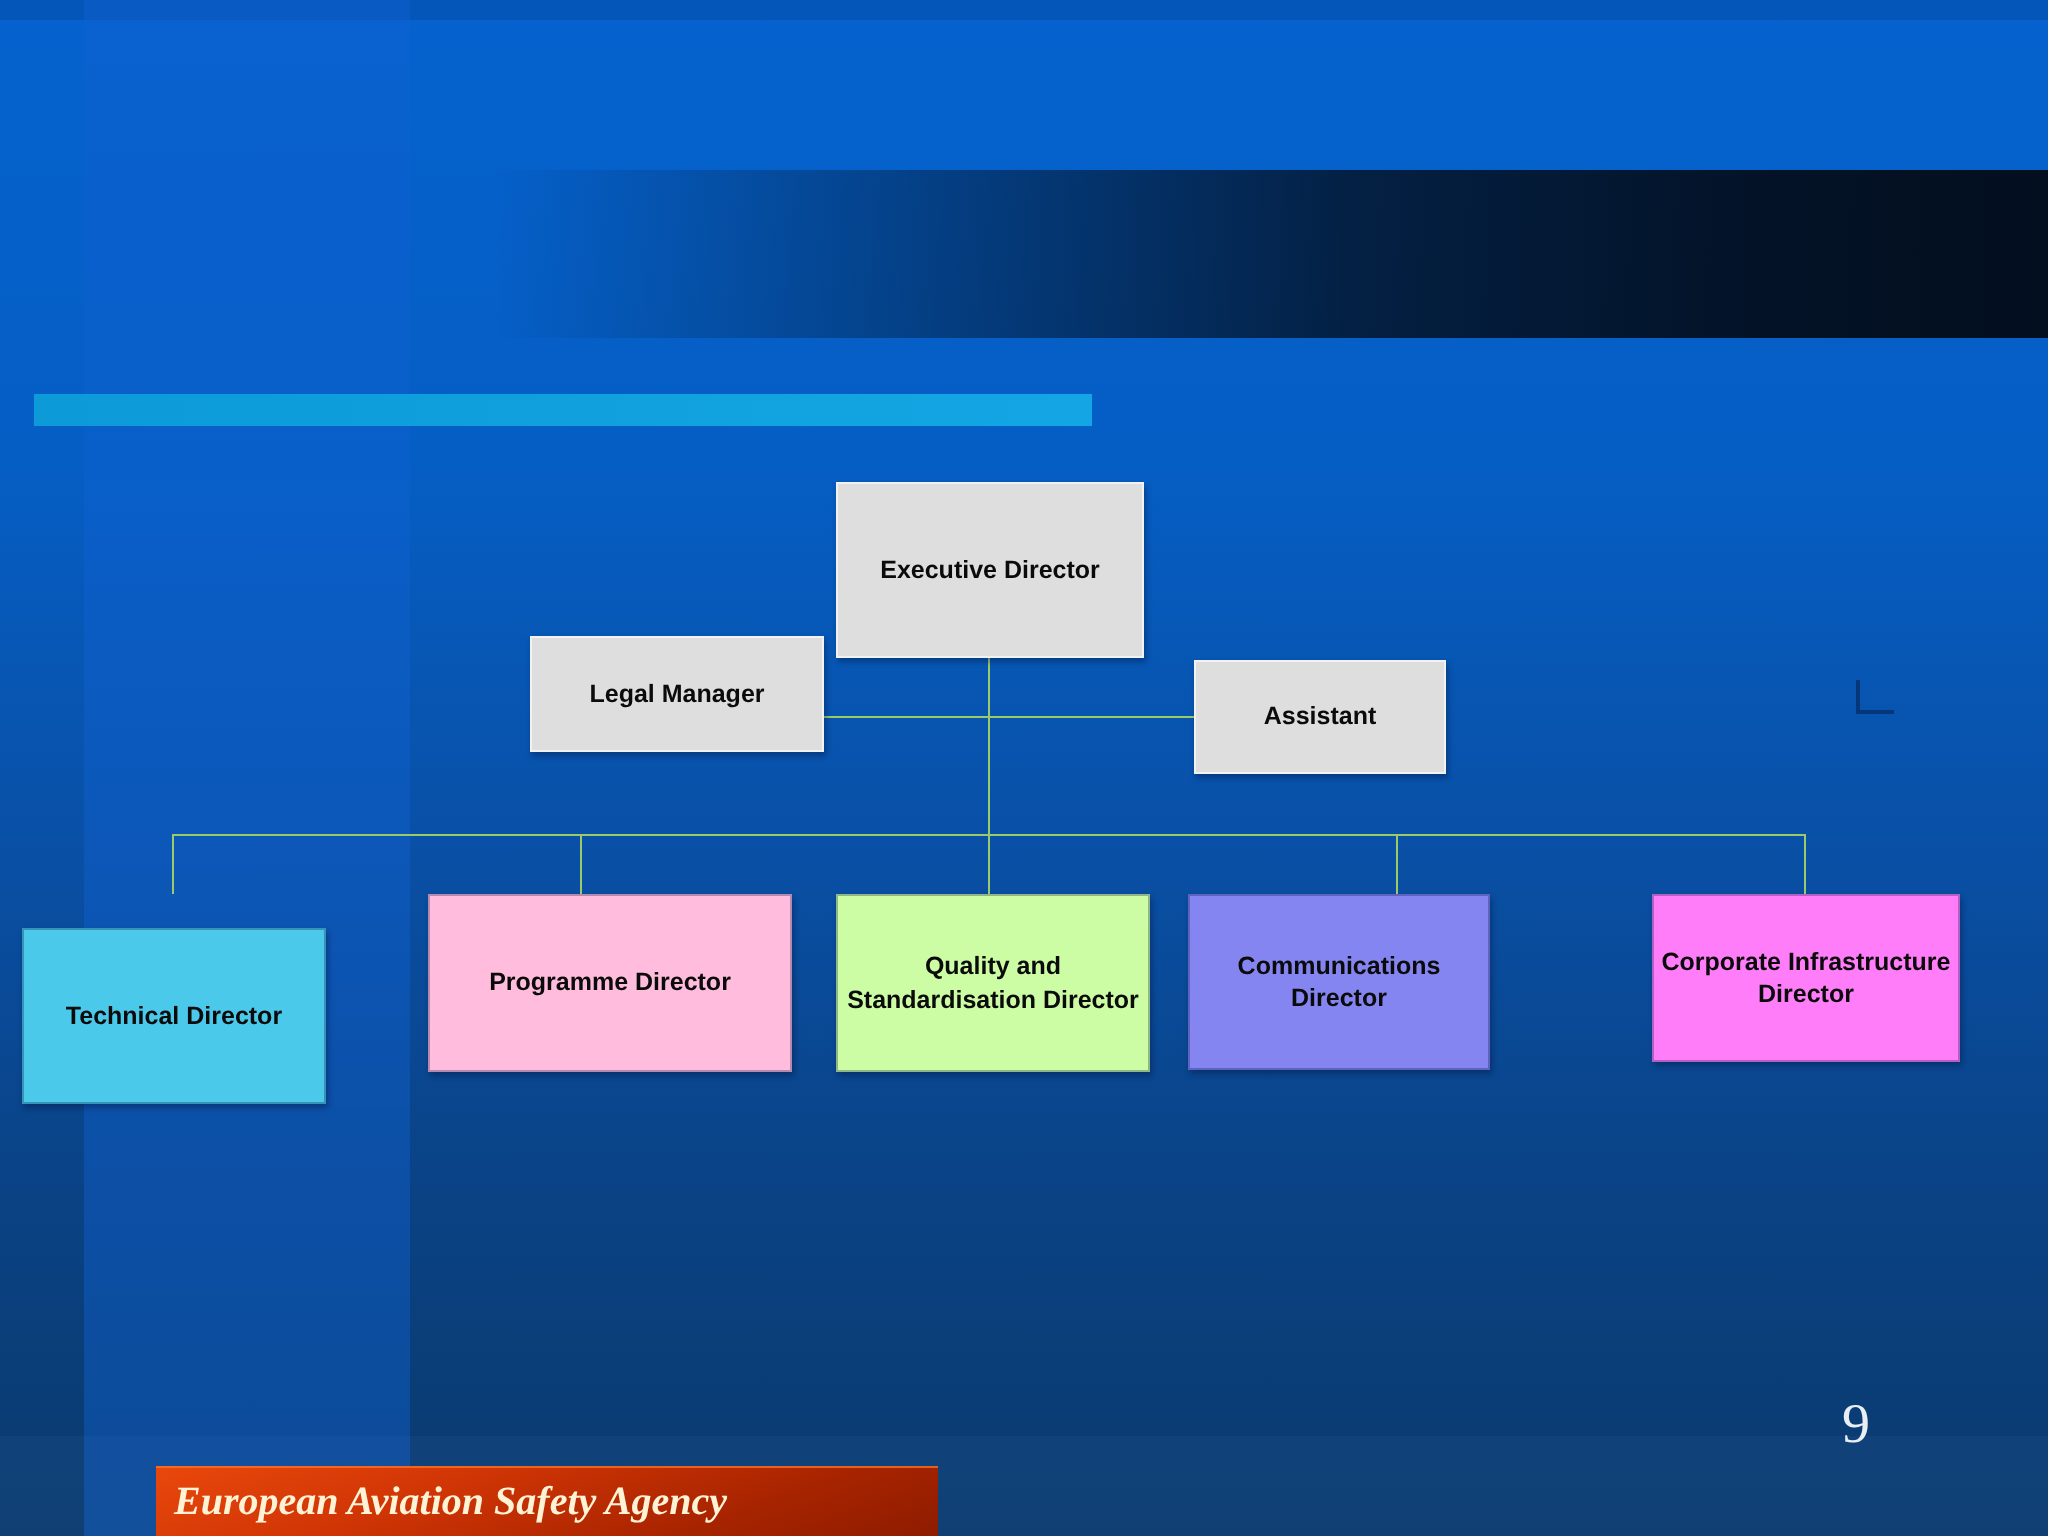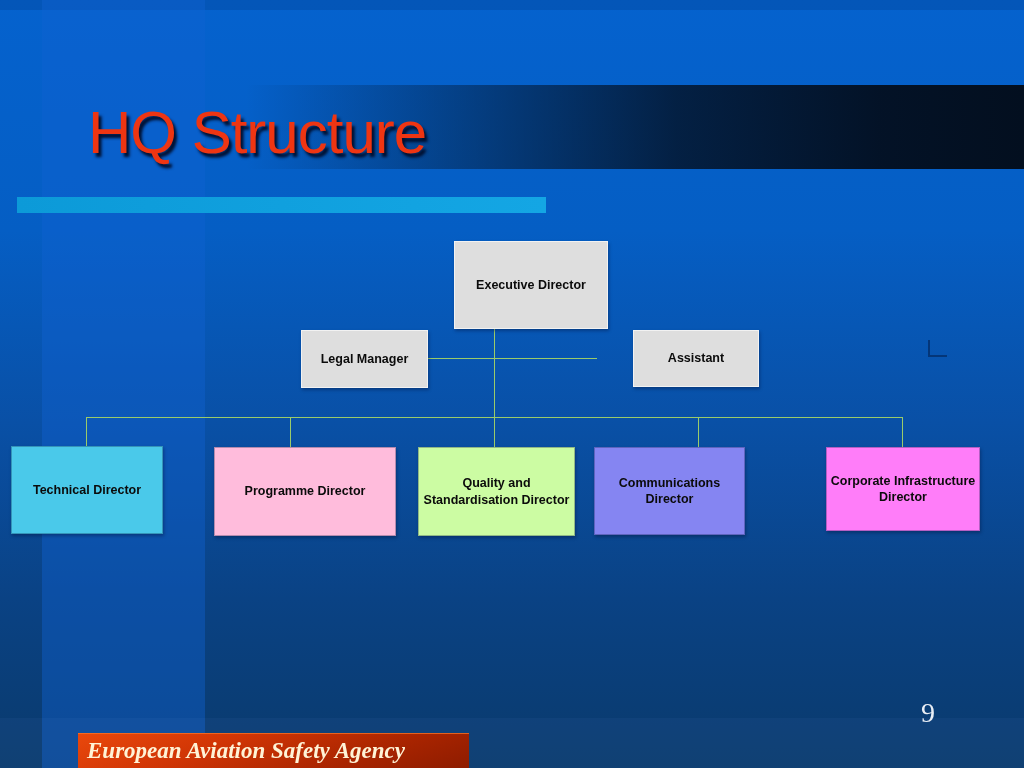--- a/index.html
+++ b/index.html
@@ -34,54 +34,53 @@
   .l-d2{left:290px;top:418px;width:1px;height:29px;}
   .l-d3{left:494px;top:418px;width:1px;height:29px;}
   .l-d4{left:698px;top:418px;width:1px;height:29px;}
   .l-d5{left:902px;top:418px;width:1px;height:29px;}
   .node{
     position:absolute;display:flex;align-items:center;justify-content:center;
     text-align:center;font-weight:bold;font-size:12.5px;line-height:1.3;color:#0b0b0b;
     box-sizing:border-box;padding:3px;white-space:pre-line;
     box-shadow:1px 2px 3px rgba(0,12,45,.35);
   }
-  .node.gray{border:1px solid #f2f2f2;margin-left:36px;}
+  .node.gray{border:1px solid #f2f2f2;}
   .node.colored{border:1px solid rgba(5,25,70,.3);}
   .n-executive{left:418px;top:241px;width:154px;height:88px;}
-  .n-legal{left:265px;top:330px;width:127px;height:58px;}
+  .n-legal{left:265px;top:318px;width:147px;height:58px;}
   .n-assistant{left:597px;top:330px;width:126px;height:57px;}
   .n-technical{left:11px;top:446px;width:152px;height:88px;}
   .n-programme{left:214px;top:447px;width:182px;height:89px;}
   .n-quality{left:418px;top:447px;width:157px;height:89px;}
   .n-communications{left:594px;top:447px;width:151px;height:88px;}
   .n-corporate{left:826px;top:447px;width:154px;height:84px;}
   .page-number{position:absolute;left:921px;top:697px;font-family:"Liberation Serif",serif;
     font-size:28px;color:#E9EEF5;}
   .footer-banner{
     position:absolute;left:78px;top:733px;width:391px;height:35px;box-sizing:border-box;
     background:linear-gradient(160deg,#E9480C 0%,#D03505 35%,#A82400 72%,#8E1C00 100%);
     border-top:1px solid rgba(255,120,40,.75);
     display:flex;align-items:center;padding-left:9px;
   }
   .footer-banner span{
     font-family:"Liberation Serif",serif;font-style:italic;font-weight:bold;
-    font-size:23px;color:#FFF3D6;white-space:nowrap;
+    font-size:20px;color:#FFF3D6;white-space:nowrap;
   }
 </style>
 </head>
 <body>
 
 <div class="slide">
 
   <div class="top-strip"></div>
   <div class="bg-stripe"></div>
   <div class="bottom-band"></div>
 
   <div class="title-band"></div>
-  <h1 class="title">HQ Structure</h1>
   <div class="accent-bar"></div>
   <div class="corner-mark"></div>
 
   <div>
 
     <div class="cl l-exec-v" style="background: rgb(154, 203, 106);"></div>
     <div class="cl l-mid-h" style="background: rgb(154, 203, 106);"></div>
     <div class="cl l-bus" style="background: rgb(154, 203, 106);"></div>
     <div class="cl l-d1" style="background: rgb(154, 203, 106);"></div>
     <div class="cl l-d2" style="background: rgb(154, 203, 106);"></div>
@@ -91,21 +90,21 @@
 
     <div class="node gray n-executive" style="background: rgb(222, 222, 222);">
       <span>Executive Director</span>
     </div>
     <div class="node gray n-legal" style="background: rgb(222, 222, 222);">
       <span>Legal Manager</span>
     </div>
     <div class="node gray n-assistant" style="background: rgb(222, 222, 222); align-items: center;">
       <span>Assistant</span>
     </div>
-    <div class="node colored n-technical" style="background: rgb(74, 201, 234);">
+    <div class="node colored n-technical" style="background: rgb(74, 201, 234); margin-top: 18px;">
       <span>Technical Director</span>
     </div>
     <div class="node colored n-programme" style="background: rgb(255, 188, 220);">
       <span>Programme Director</span>
     </div>
     <div class="node colored n-quality" style="background: rgb(204, 252, 163);">
       <span>Quality and
 Standardisation Director</span>
     </div>
     <div class="node colored n-communications" style="background: rgb(133, 133, 242);">

